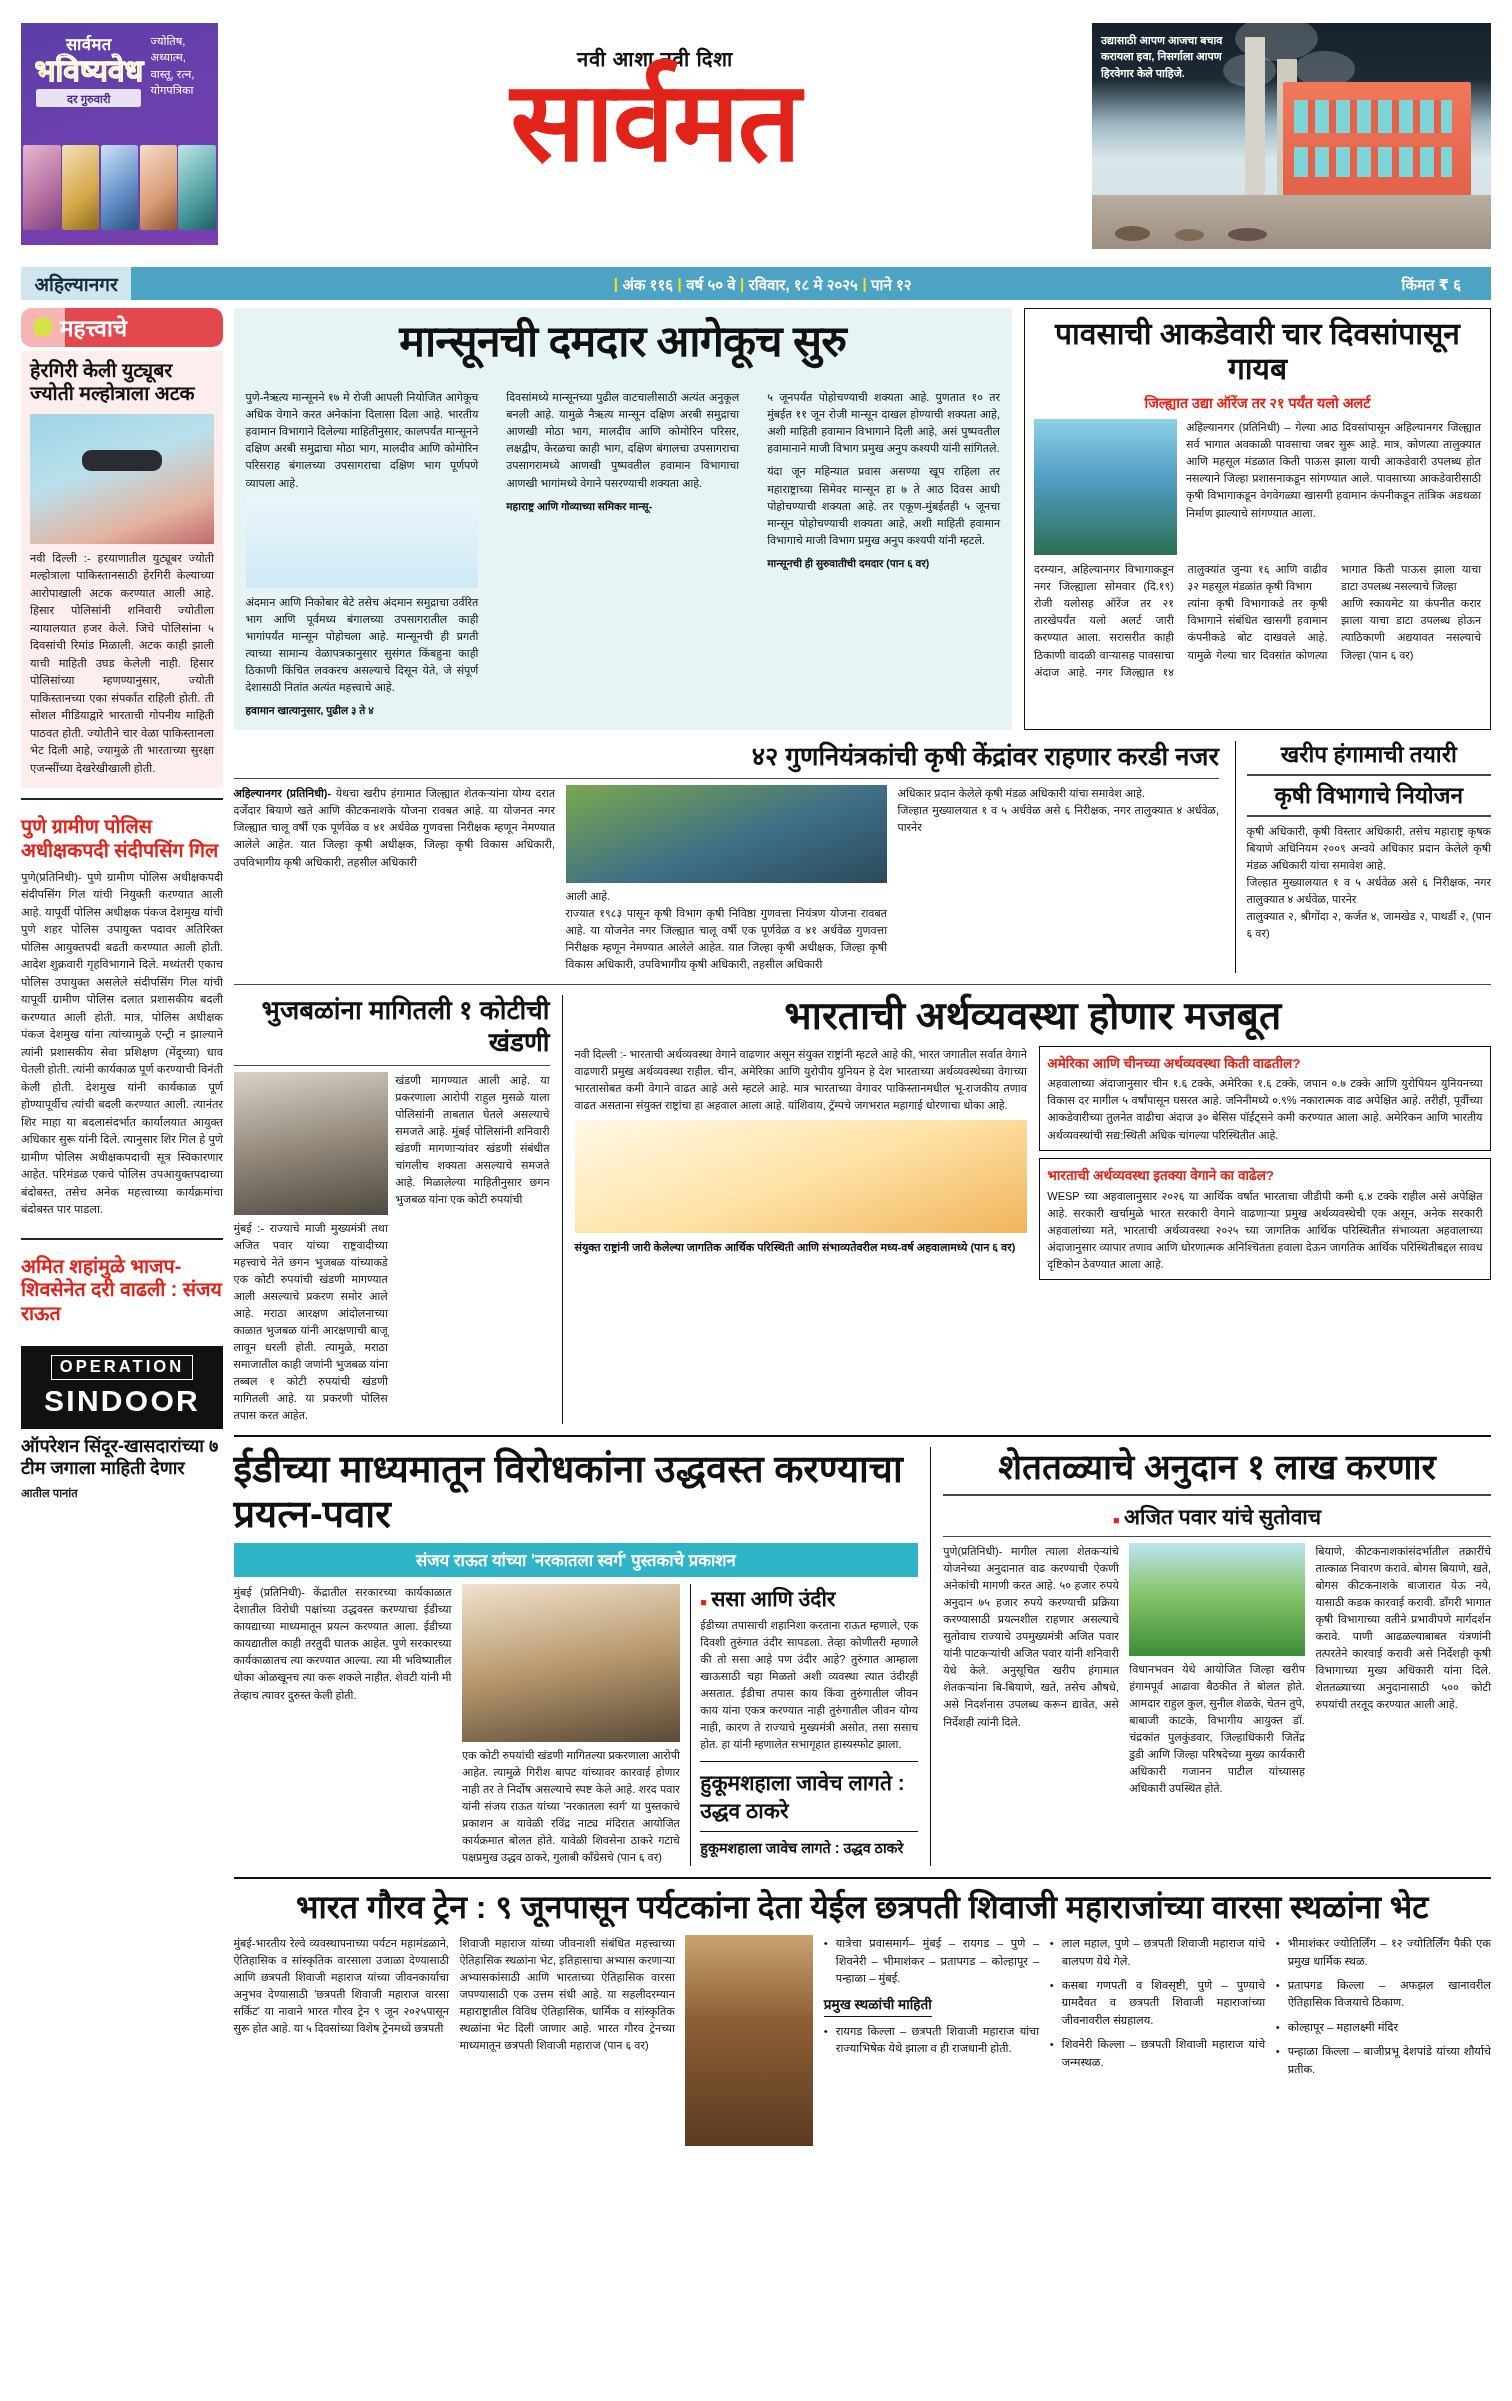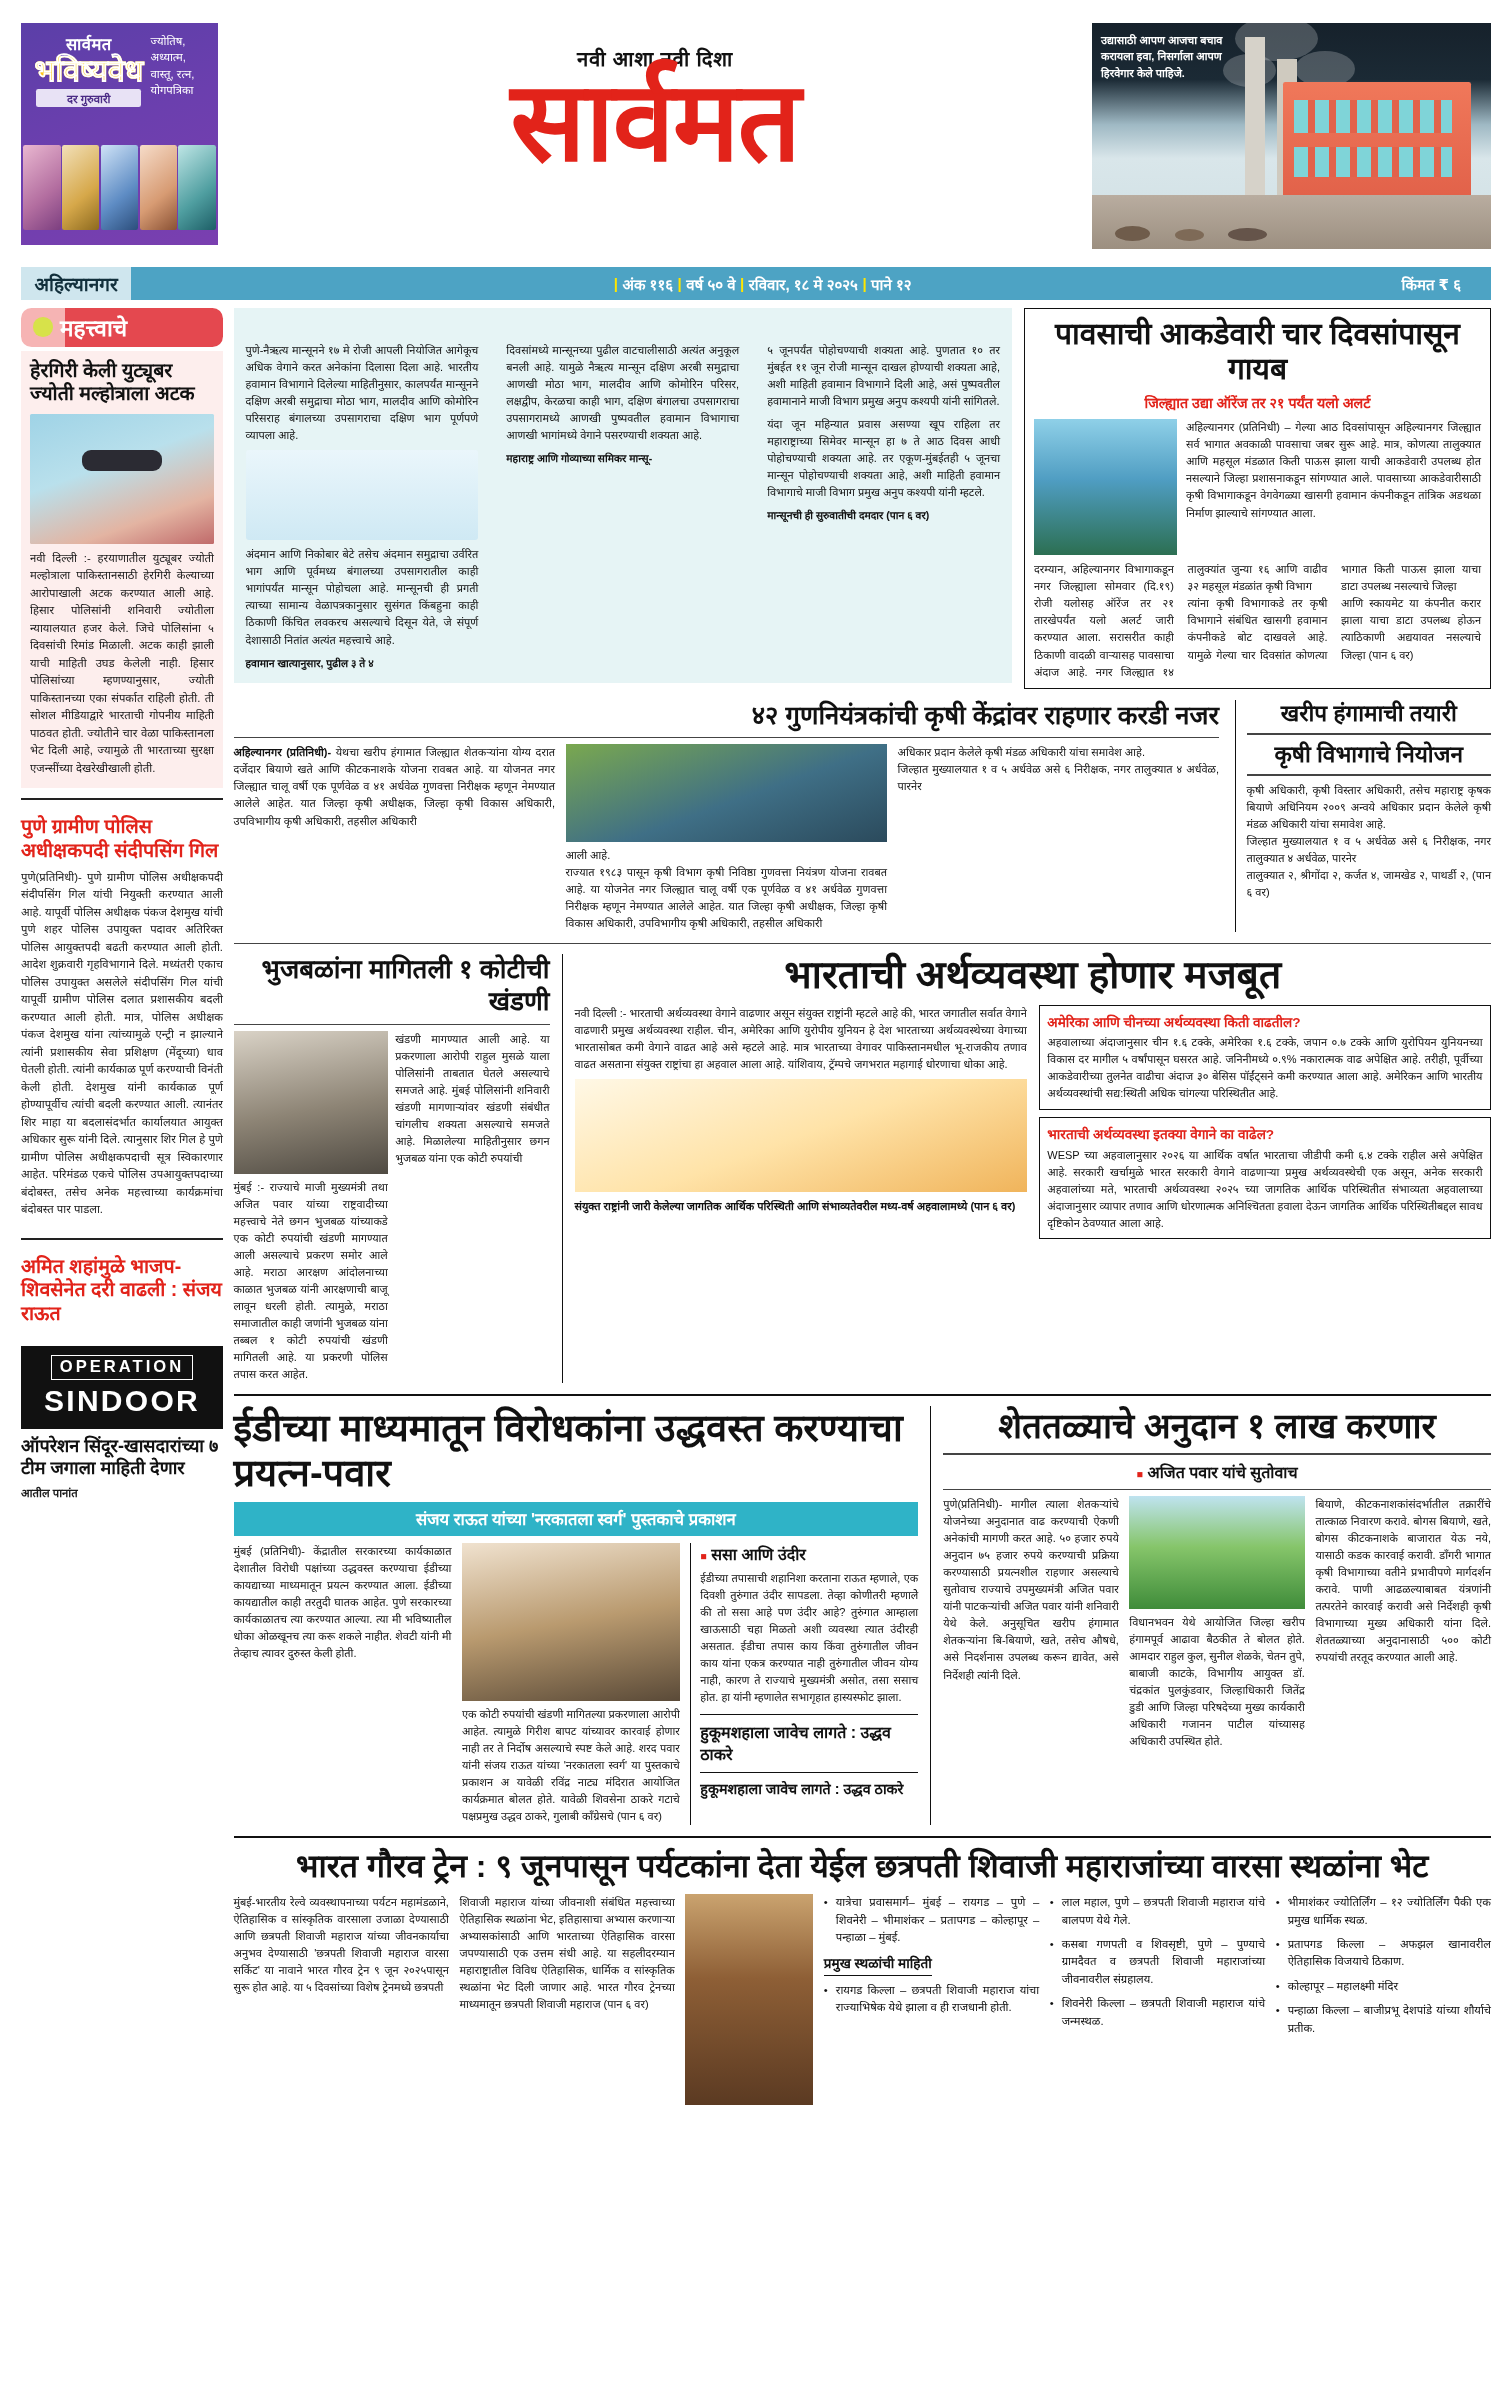--- a/index.html
+++ b/index.html
@@ -137,21 +137,21 @@
 
   .econ-h { font-size:39px; font-weight:bold; text-align:center; line-height:1.1; }
   .teal-bar { background:#17a8be; color:#fff; font-size:16px; font-weight:bold;
               text-align:center; padding:5.3px 0; margin-top:7.5px; }
   .qbox { border:1.1px solid #111; padding:6px 7.5px; margin-bottom:7.5px; }
   .qbox .q { color:#e2231a; font-size:13.6px; font-weight:bold; margin-bottom:3.8px; }
 
   .sec-h { font-size:38px; font-weight:bold; line-height:1.16; }
   .sec-h.r { text-align:left; }
   .teal-bar2 { background:#2fb3c7; color:#fff; font-size:16.6px; font-weight:bold; text-align:center; padding:5.3px 0; }
-  .small-h { font-size:16px; font-weight:bold; }
+  .small-h { font-size:21px; font-weight:bold; }
   .bullet-red:before{ content:"\25A0"; color:#e2231a; margin-right:4.5px; font-size:10.5px; }
   .divider { height:2.3px; background:#111; margin:10.5px 0; }
   .divider.thin { height:1.1px; background:#444; }
 
   .train-h { font-size:32px; font-weight:bold; text-align:center; line-height:1.15; }
   .ul-list { list-style:none; font-size:11.3px; line-height:1.55; }
   .ul-list li { position:relative; padding-left:12px; margin-bottom:6.8px; text-align:justify; }
   .ul-list li:before{ content:"\2022"; position:absolute; left:0; top:0; color:#111; }
   .b { font-weight:bold; }
   .ul-head { font-weight:bold; font-size:13.6px; border-bottom:1.1px solid #111; display:inline-block; margin-bottom:6px; padding-bottom:2.3px; }
@@ -258,20 +258,21 @@
       <div class="rail-h" style="font-size:18px">ऑपरेशन सिंदूर-खासदारांच्या ७ टीम जगाला माहिती देणार</div>
       <div class="rail-body b" style="margin-top:4.5px">आतील पानांत</div>
     </div>
 
     <div class="col-main">
 
       <div style="display:flex; gap:12px;">
 
         <div style="flex:1">
           <div class="lead">
+            <div class="lead-h">मान्सूनची दमदार आगेकूच सुरु</div>
             <div class="lead-cols">
               <div>
                 <p>पुणे-नैऋत्य मान्सूनने १७ मे रोजी आपली नियोजित आगेकूच अधिक वेगाने करत अनेकांना दिलासा दिला आहे. भारतीय हवामान विभागाने दिलेल्या माहितीनुसार, कालपर्यंत मान्सूनने दक्षिण अरबी समुद्राचा मोठा भाग, मालदीव आणि कोमोरिन परिसराह बंगालच्या उपसागराचा दक्षिण भाग पूर्णपणे व्यापला आहे.</p>
                 <div class="lead-img" style="width:100%;height:90px;margin:6px 0;background:linear-gradient(180deg,#eaf6fb,#cfe9f4);"></div>
                 <p>अंदमान आणि निकोबार बेटे तसेच अंदमान समुद्राचा उर्वरित भाग आणि पूर्वमध्य बंगालच्या उपसागरातील काही भागांपर्यंत मान्सून पोहोचला आहे. मान्सूनची ही प्रगती त्याच्या सामान्य वेळापत्रकानुसार सुसंगत किंबहुना काही ठिकाणी किंचित लवकरच असल्याचे दिसून येते, जे संपूर्ण देशासाठी नितांत अत्यंत महत्त्वाचे आहे.</p>
                 <p class="lead-note">हवामान खात्यानुसार, पुढील ३ ते ४</p>
               </div>
               <div>
                 <p>दिवसांमध्ये मान्सूनच्या पुढील वाटचालीसाठी अत्यंत अनुकूल बनली आहे. यामुळे नैऋत्य मान्सून दक्षिण अरबी समुद्राचा आणखी मोठा भाग, मालदीव आणि कोमोरिन परिसर, लक्षद्वीप, केरळचा काही भाग, दक्षिण बंगालचा उपसागराचा उपसागरामध्ये आणखी पुष्पवतील हवामान विभागाचा आणखी भागांमध्ये वेगाने पसरण्याची शक्यता आहे.</p>
                 <p class="lead-note">महाराष्ट्र आणि गोव्याच्या समिकर मान्सू-</p>

